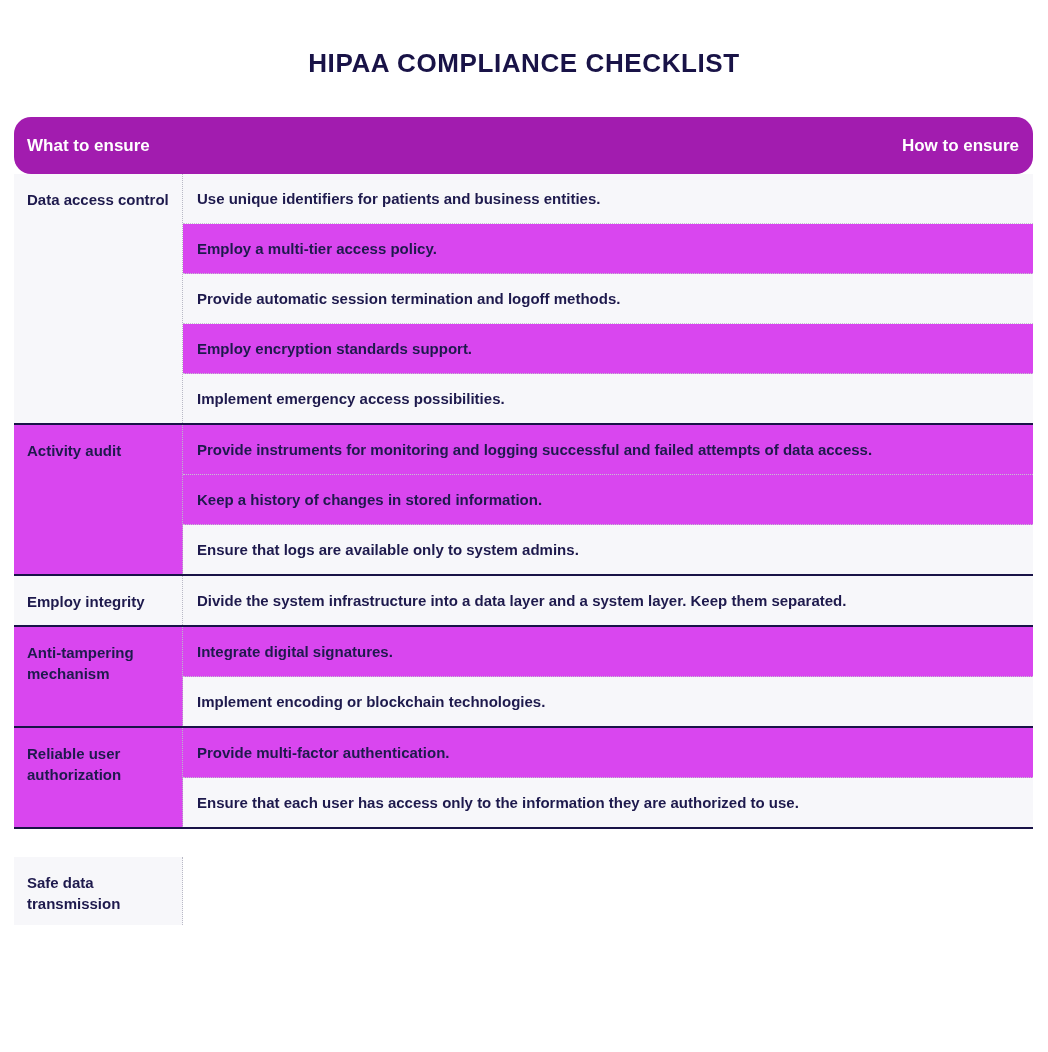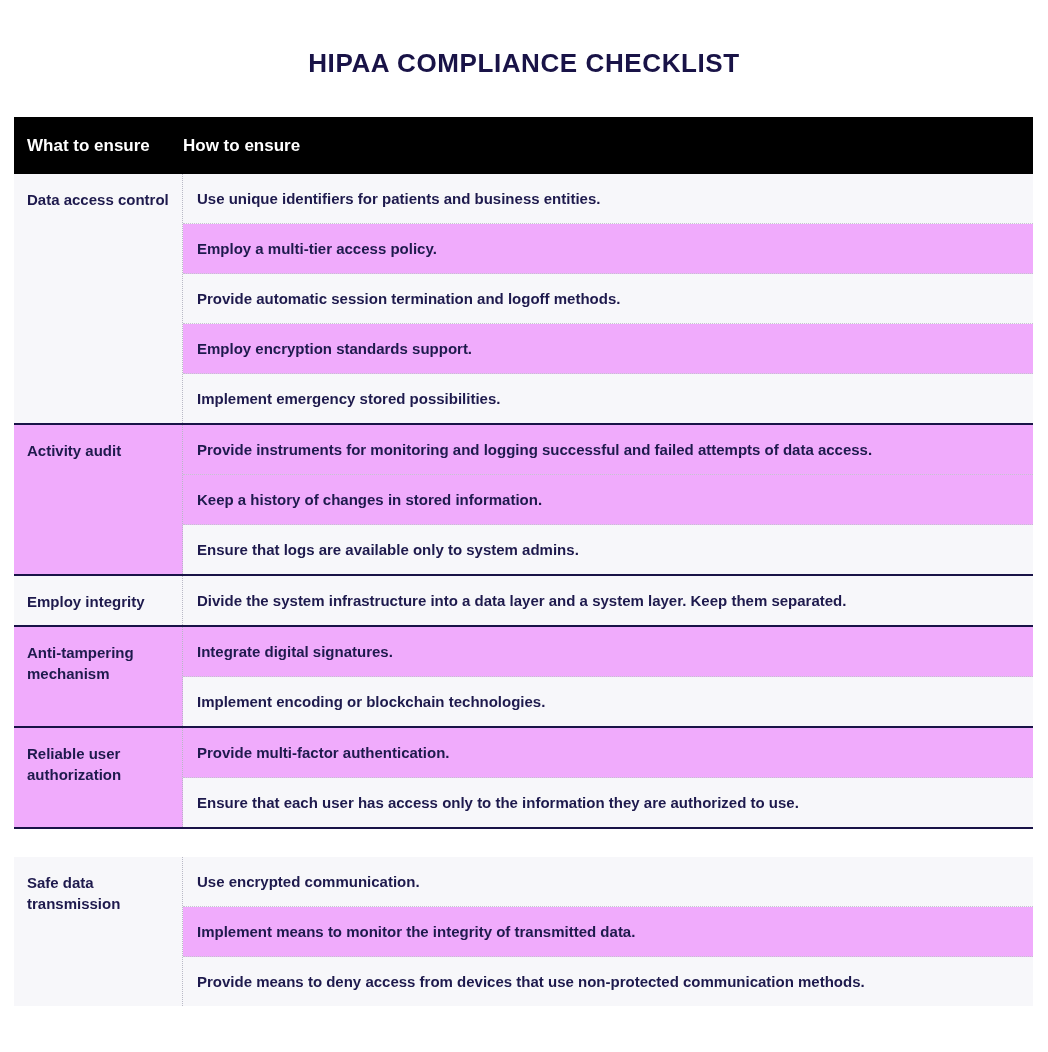--- a/index.html
+++ b/index.html
@@ -38,35 +38,36 @@
   
   .table {
     position: absolute;
     left: 14px;
     top: 117px;
     width: 1019px;
   }
 
   .thead {
     display: flex;
-    background: #000000;
+    background: #a21caf;
     height: 57px;
     align-items: center;
+    border-radius: 17px;
   }
   .th-left {
     width: 169px;
     box-sizing: border-box;
     padding-left: 13px;
     color: #ffffff;
     font-size: 17px;
     font-weight: bold;
   }
   .th-right {
     flex: 1;
-    text-align: left;
+    text-align: right;
     color: #ffffff;
     font-size: 17px;
     font-weight: bold;
     padding-right: 14px;
     box-sizing: border-box;
   }
 
   .section {
     display: flex;
     border-bottom: 2px solid #191347;
@@ -104,21 +105,21 @@
     border-bottom: 1px dotted #c5c5d0;
     min-height: 48px;
     display: flex;
     align-items: center;
   }
   .item:last-child {
     border-bottom: none;
   }
 
   .shade-gray { background: #f7f7fa; }
-  .shade-white { background: #f0abfc; }
+  .shade-white { background: #d946ef; }
 </style>
 </head>
 <body>
 
 <div class="page">
 
   <h1 class="title">HIPAA COMPLIANCE CHECKLIST</h1>
 
   <div class="table">
 
@@ -128,21 +129,21 @@
     </div>
 
     <div id="sections-host">
         <div class="section">
           <div class="cat-cell shade-gray">Data access control</div>
           <div class="items">
             <div class="item shade-gray">Use unique identifiers for patients and business entities.</div>
             <div class="item shade-white">Employ a multi-tier access policy.</div>
             <div class="item shade-gray">Provide automatic session termination and logoff methods.</div>
             <div class="item shade-white">Employ encryption standards support.</div>
-            <div class="item shade-gray">Implement emergency stored possibilities.</div>
+            <div class="item shade-gray">Implement emergency access possibilities.</div>
           </div>
         </div>
         <div class="section">
           <div class="cat-cell shade-white">Activity audit</div>
           <div class="items">
             <div class="item shade-white">Provide instruments for monitoring and logging successful and failed attempts of data access.</div>
             <div class="item shade-white">Keep a history of changes in stored information.</div>
             <div class="item shade-gray">Ensure that logs are available only to system admins.</div>
           </div>
         </div>
@@ -161,22 +162,17 @@
         </div>
         <div class="section">
           <div class="cat-cell shade-white">Reliable user authorization</div>
           <div class="items">
             <div class="item shade-white">Provide multi-factor authentication.</div>
             <div class="item shade-gray">Ensure that each user has access only to the information they are authorized to use.</div>
           </div>
         </div>
         <div class="section">
           <div class="cat-cell shade-gray">Safe data transmission</div>
-          <div class="items">
-            <div class="item shade-gray">Use encrypted communication.</div>
-            <div class="item shade-white">Implement means to monitor the integrity of transmitted data.</div>
-            <div class="item shade-gray">Provide means to deny access from devices that use non-protected communication methods.</div>
-          </div>
         </div>
       </div>
 
   </div>
 </div>
 
 </body></html>

